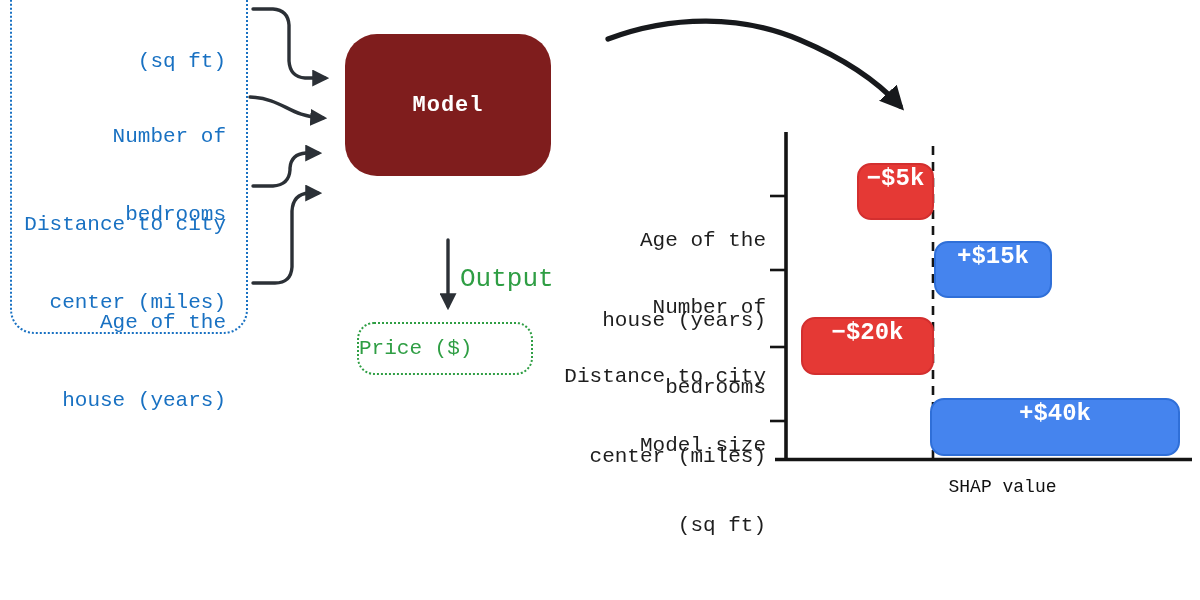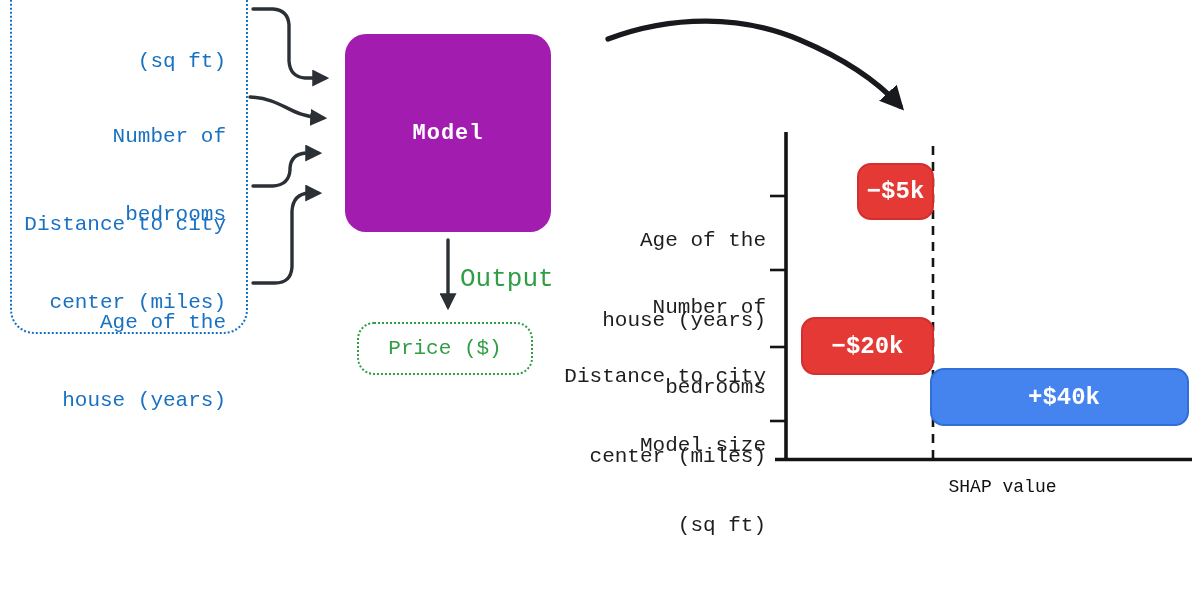--- a/index.html
+++ b/index.html
@@ -12,42 +12,42 @@
     position:absolute;left:10px;top:-46px;width:234px;height:376px;
     border:2.5px dotted #1971c2;border-radius:24px;background:transparent;
   }
   .input-label{
     position:absolute;left:8px;width:218px;text-align:right;
     color:#1971c2;font-size:21px;line-height:26px;font-weight:500;white-space:pre;
   }
   .input-label .ln{display:block;}
   
   .model-box{
-    position:absolute;left:345px;top:34px;width:206px;height:198px;
-    background:#a21caf;border-radius:21px;display:flex;align-items:center;justify-content:center;
+    position:absolute;left:345px;top:34px;width:206px;height:142px;
+    background:#7f1d1d;border-radius:32px;display:flex;align-items:center;justify-content:center;
   }
   .model-label{color:#ffffff;font-size:22px;font-weight:700;letter-spacing:1px;}
   
   .output-label{position:absolute;left:460px;top:264px;color:#2f9e44;font-size:26px;font-weight:500;}
   .price-box{
     position:absolute;left:357px;top:322px;width:172px;height:49px;
     border:2.5px dotted #2f9e44;border-radius:17px;
-    display:flex;align-items:center;justify-content:center;
+    display:flex;align-items:center;
   }
   .price-label{color:#2f9e44;font-size:21px;font-weight:500;}
   
   .lines-layer{position:absolute;left:0;top:0;width:1200px;height:600px;}
   
   .cat-label{
     position:absolute;width:212px;text-align:right;color:#1e1e1e;
     font-size:21px;line-height:26.5px;white-space:pre;
   }
   .cat-label .ln{display:block;}
   .bar{
-    position:absolute;border-radius:14px;display:flex;align-items:center;justify-content:center;
+    position:absolute;border-radius:14px;display:flex;align-items:flex-start;justify-content:center;
   }
   .bar.neg{background:#e53935;border:2px solid #d32f2f;}
   .bar.pos{background:#4584ee;border:2px solid #2f6fd8;}
   .bar .bar-value{color:#ffffff;font-size:24px;font-weight:700;}
   .xaxis-label{
     position:absolute;left:900px;top:477px;width:205px;text-align:center;
     color:#111;font-size:18px;font-weight:500;
   }
 </style>
 </head>
@@ -129,22 +129,25 @@
     <span class="ln">center (miles)</span>
   </div>
   <div class="cat-label" style="left:554px;top:380px;">
     <span class="ln">Model size</span>
     <span class="ln">(sq ft)</span>
   </div>
 
   <div class="bar neg" style="left:857px;top:163px;width:73px;height:53px;">
     <span class="bar-value">−$5k</span>
   </div>
+  <div class="bar pos" style="left:934px;top:241px;width:114px;height:53px;">
+    <span class="bar-value">+$15k</span>
+  </div>
   <div class="bar neg" style="left:801px;top:317px;width:129px;height:54px;">
     <span class="bar-value">−$20k</span>
   </div>
-  <div class="bar pos" style="left:930px;top:368px;width:246px;height:54px;padding-left:9px;">
+  <div class="bar pos" style="left:930px;top:398px;width:246px;height:54px;">
     <span class="bar-value">+$40k</span>
   </div>
 
   <div class="xaxis-label">SHAP value</div>
 
 </div>
 
 </body></html>

